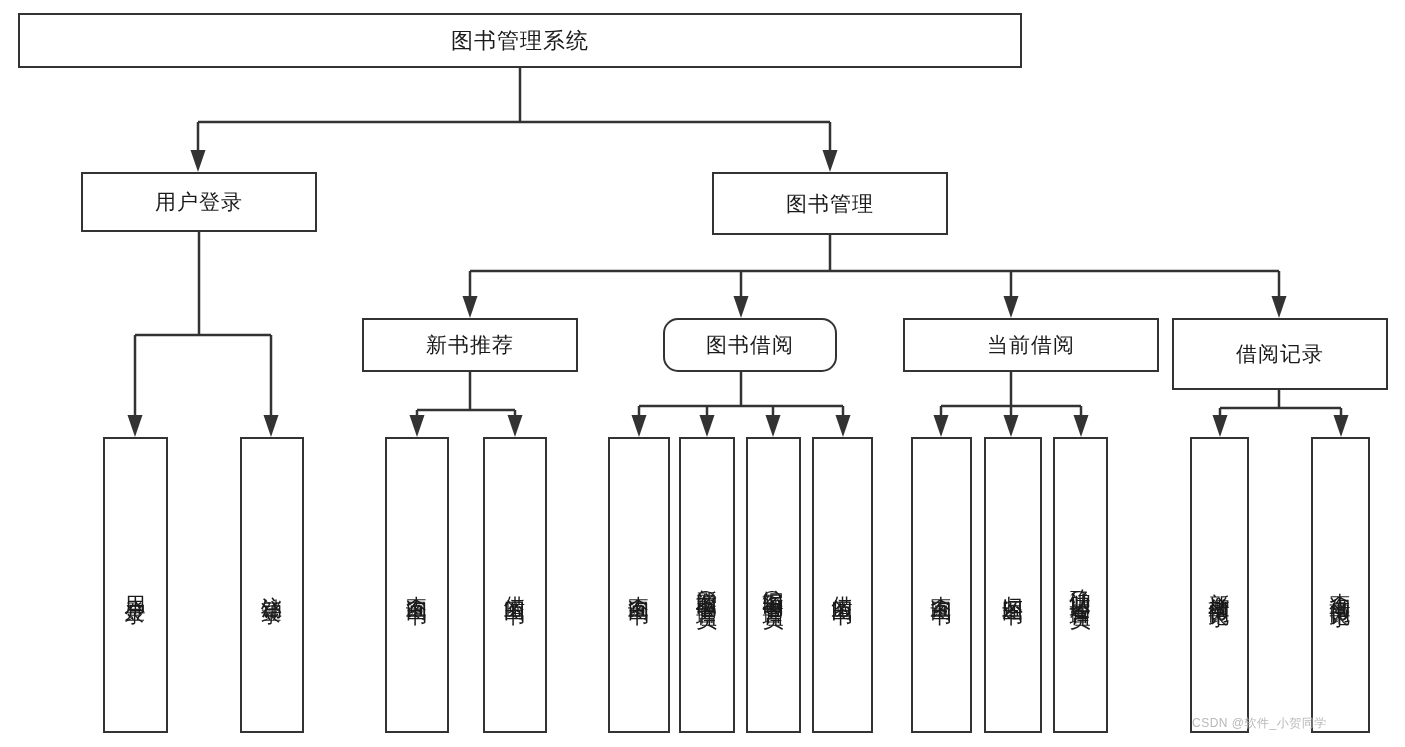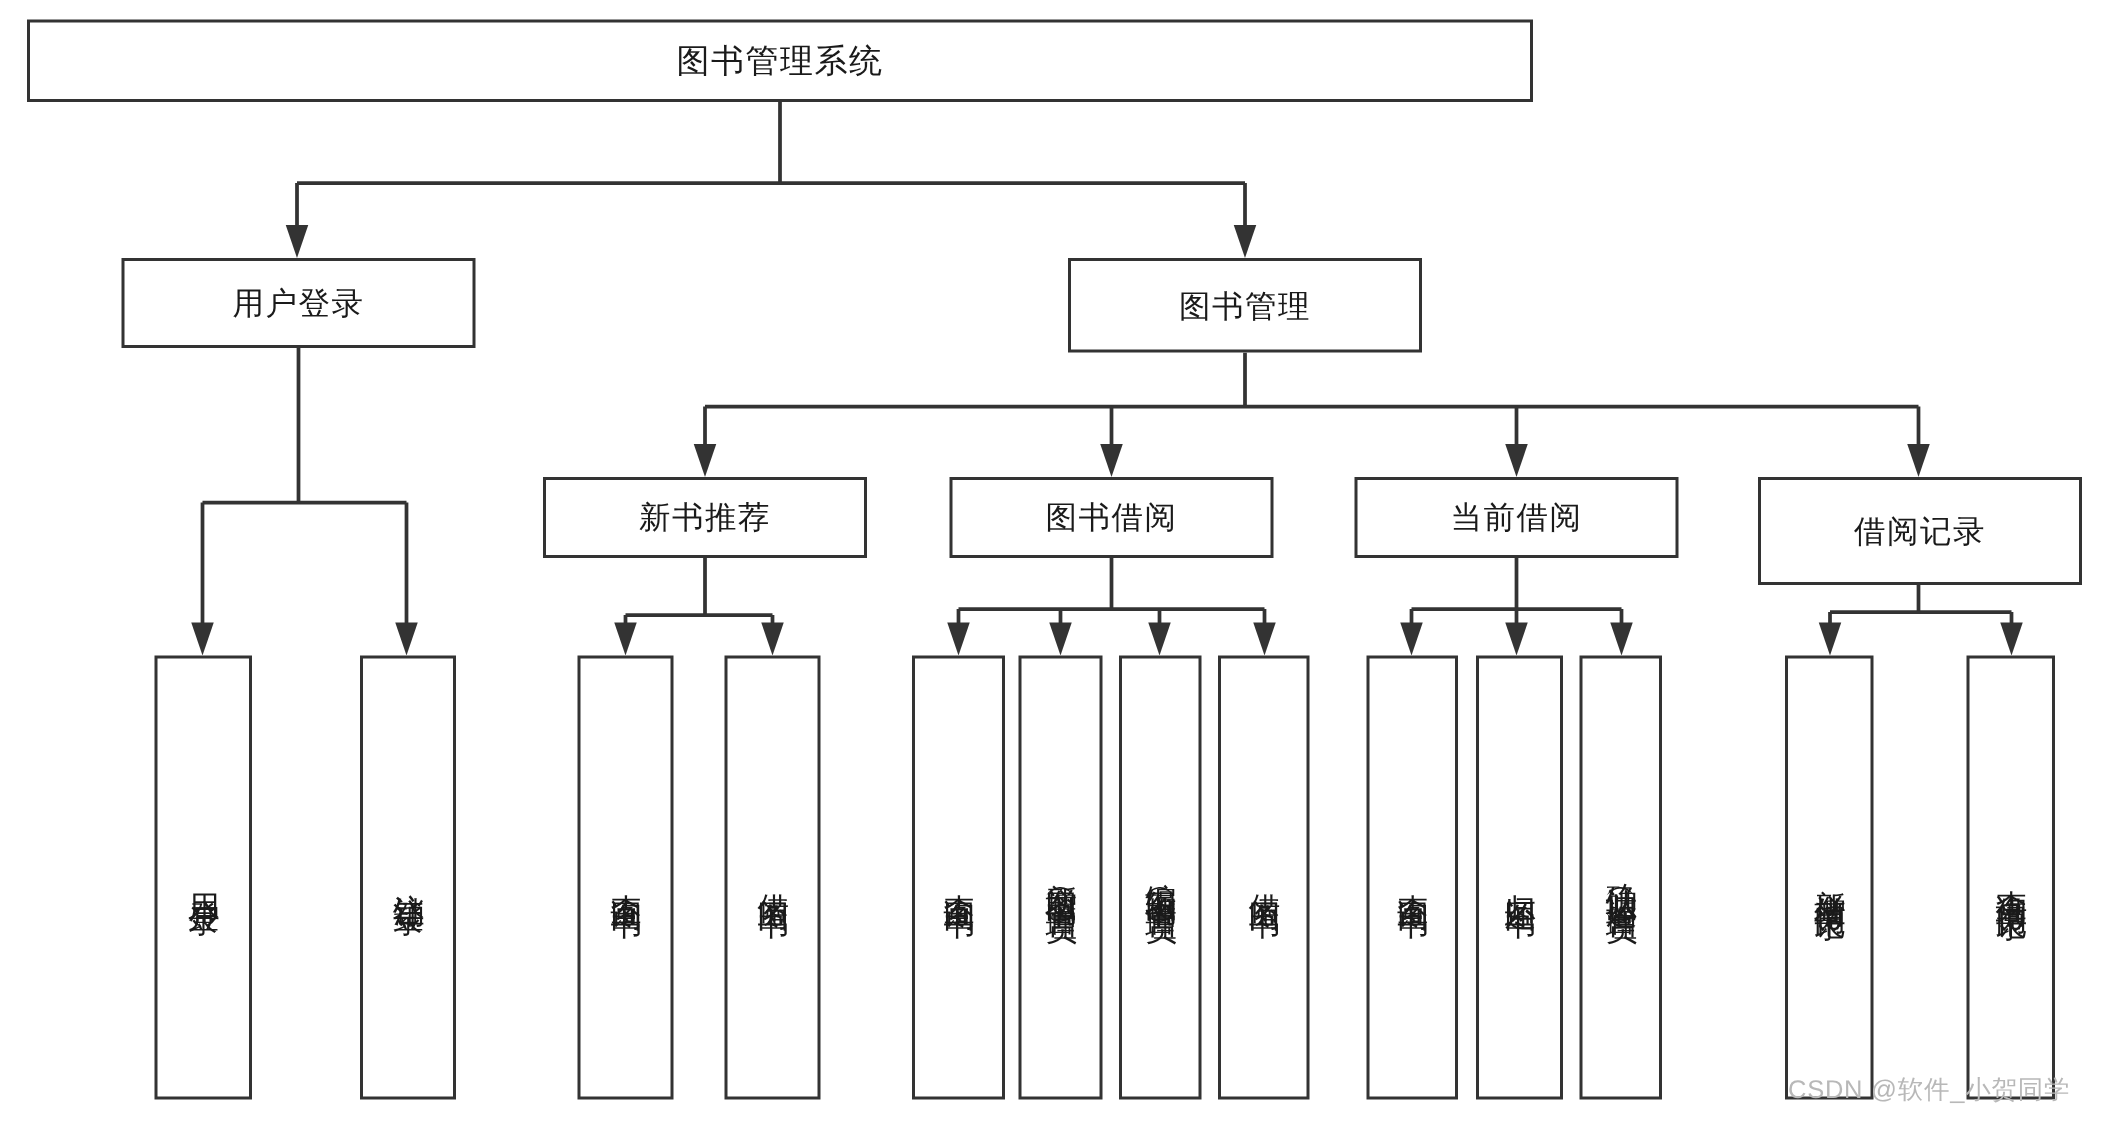--- a/index.html
+++ b/index.html
@@ -51,21 +51,21 @@
     line-height: 1;
     padding-top: 4px;
     padding-bottom: 4px;
   }
   .node-label {
     display: block;
     white-space: nowrap;
   }
   .watermark {
     position: absolute;
-    font-size: 17px;
+    font-size: 12px;
     color: #b8b8b8;
     white-space: nowrap;
     letter-spacing: 0.5px;
   }
 </style>
 </head>
 <body>
 
 <div id="diagram-root">
   <svg class="tree-canvas" id="tree-canvas" viewBox="0 0 1405 747" xmlns="http://www.w3.org/2000/svg">
@@ -128,24 +128,24 @@
       </div>
       <div class="node-box horiz" style="left: 81px; top: 172px; width: 236px; height: 60px;">
         <span class="node-label">用户登录</span>
       </div>
       <div class="node-box horiz" style="left: 712px; top: 172px; width: 236px; height: 63px; font-family: Liberation Mono, monospace;">
         <span class="node-label">图书管理</span>
       </div>
       <div class="node-box horiz" style="left: 362px; top: 318px; width: 216px; height: 54px; justify-content: center;">
         <span class="node-label">新书推荐</span>
       </div>
-      <div class="node-box horiz" style="left: 633px; top: 318px; width: 216px; height: 54px;">
+      <div class="node-box horiz" style="left: 663px; top: 318px; width: 174px; height: 54px; border-radius: 15px;">
         <span class="node-label">图书借阅</span>
       </div>
-      <div class="node-box horiz" style="left: 903px; top: 318px; width: 216px; height: 54px;">
+      <div class="node-box horiz" style="left: 903px; top: 318px; width: 256px; height: 54px;">
         <span class="node-label">当前借阅</span>
       </div>
       <div class="node-box horiz" style="left: 1172px; top: 318px; width: 216px; height: 72px;">
         <span class="node-label">借阅记录</span>
       </div>
       <div class="node-box vert" style="left: 103px; top: 437px; width: 65px; height: 296px;">
         <span class="node-label">用户登录</span>
       </div>
       <div class="node-box vert" style="left: 240px; top: 437px; width: 64px; height: 296px;">
         <span class="node-label">注销登录</span>

